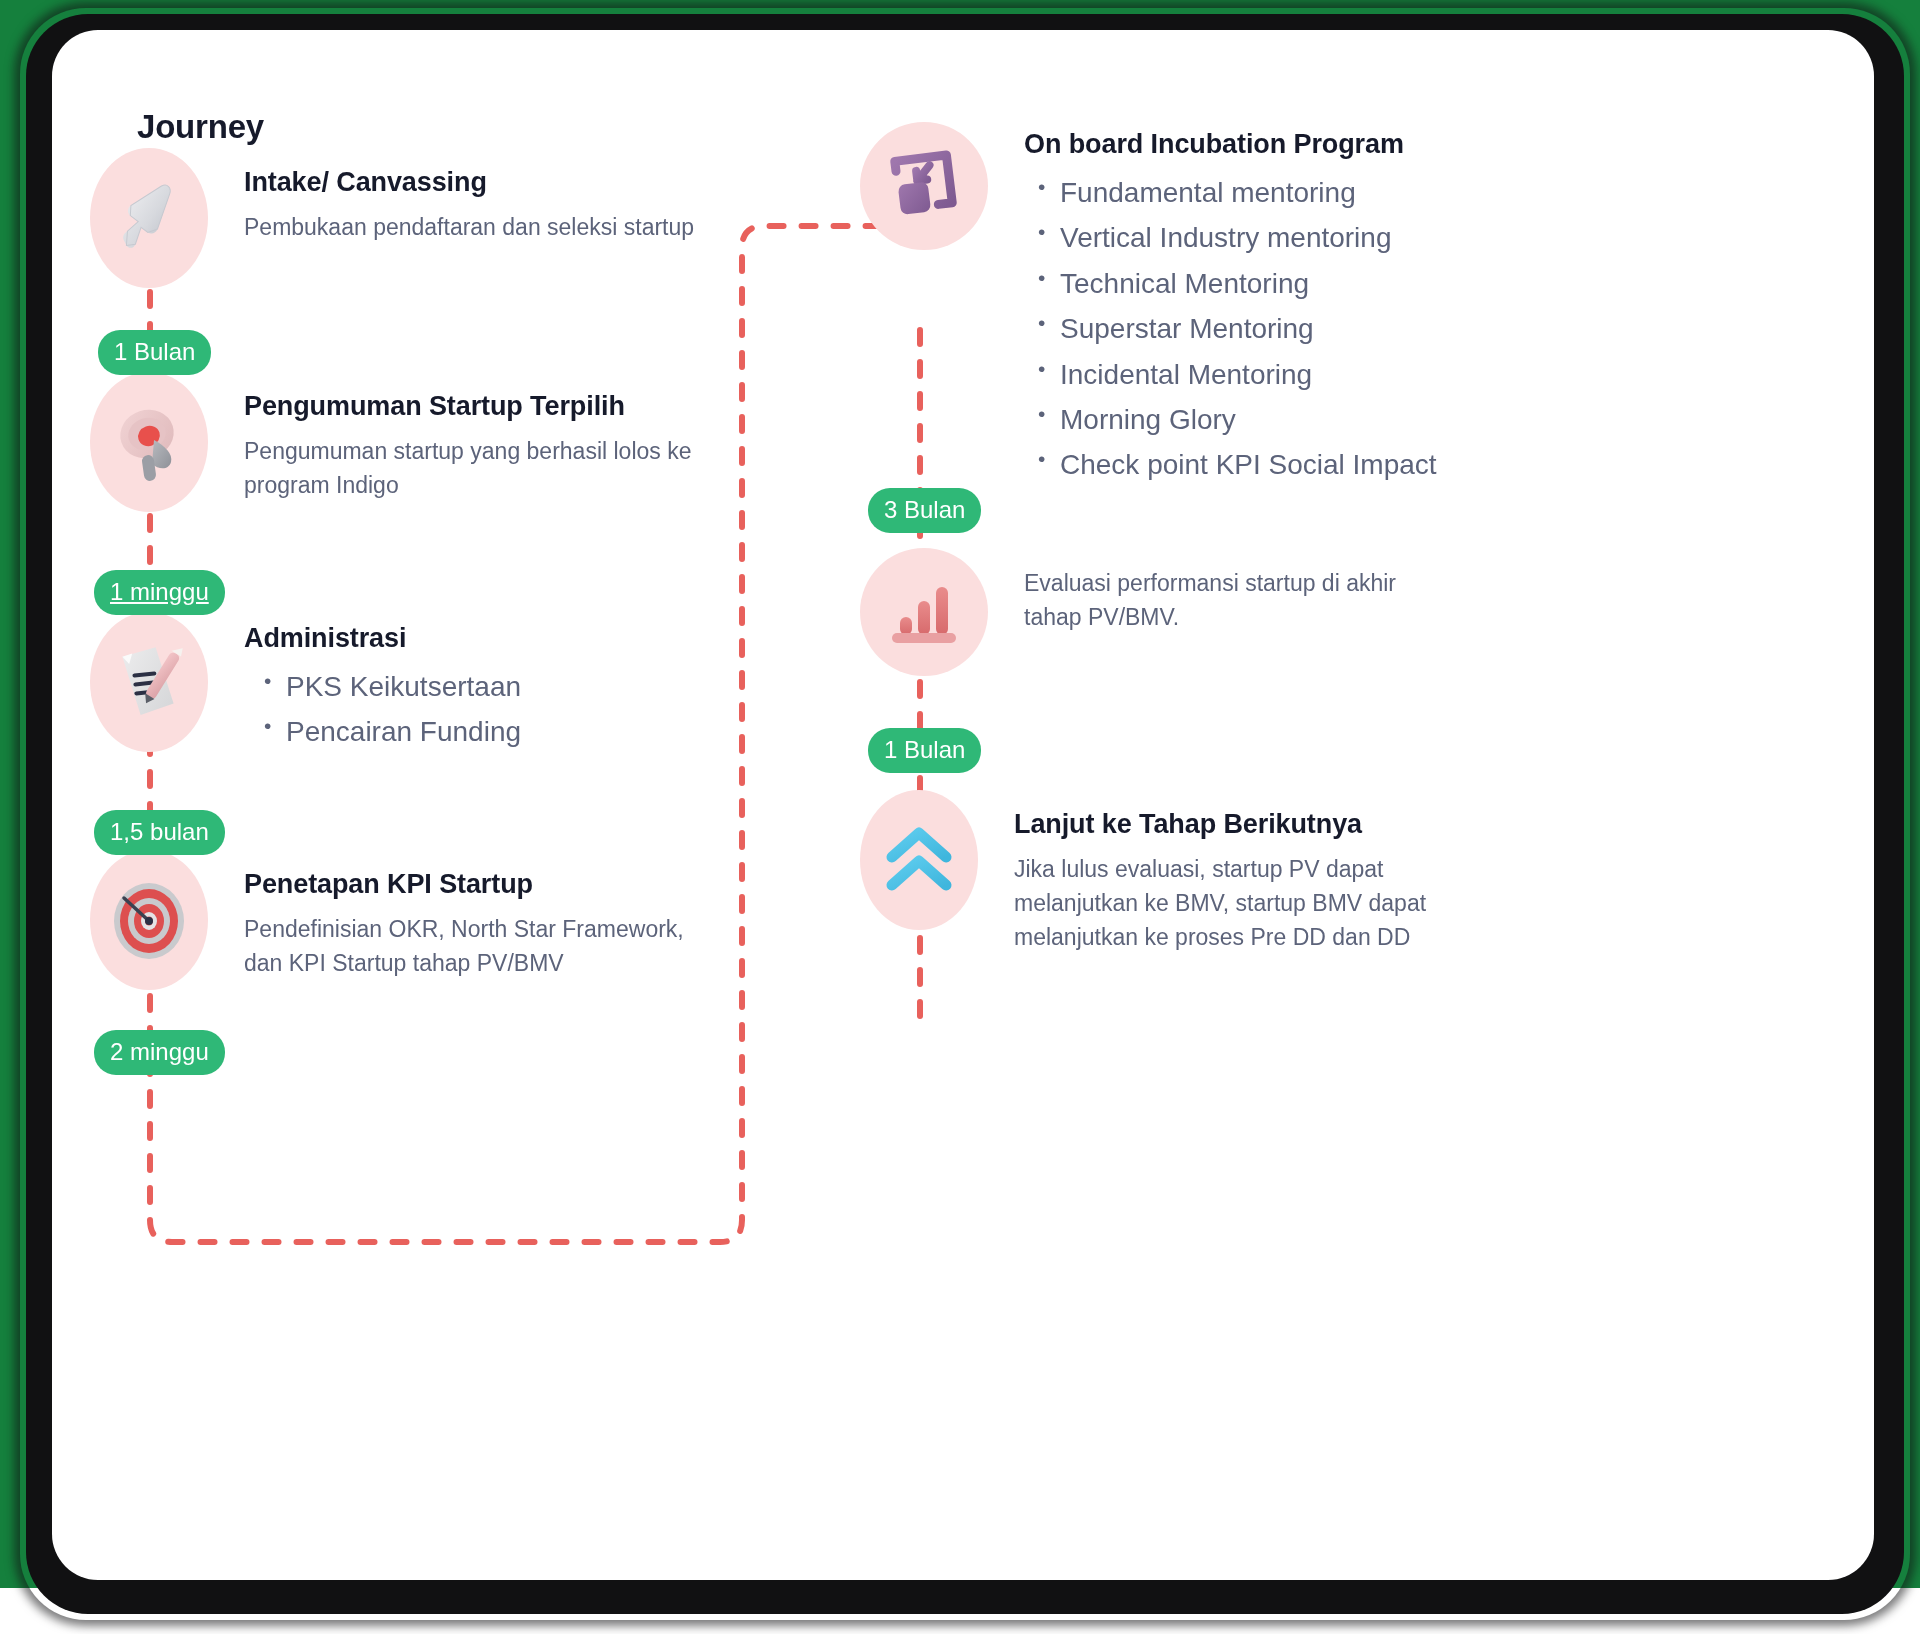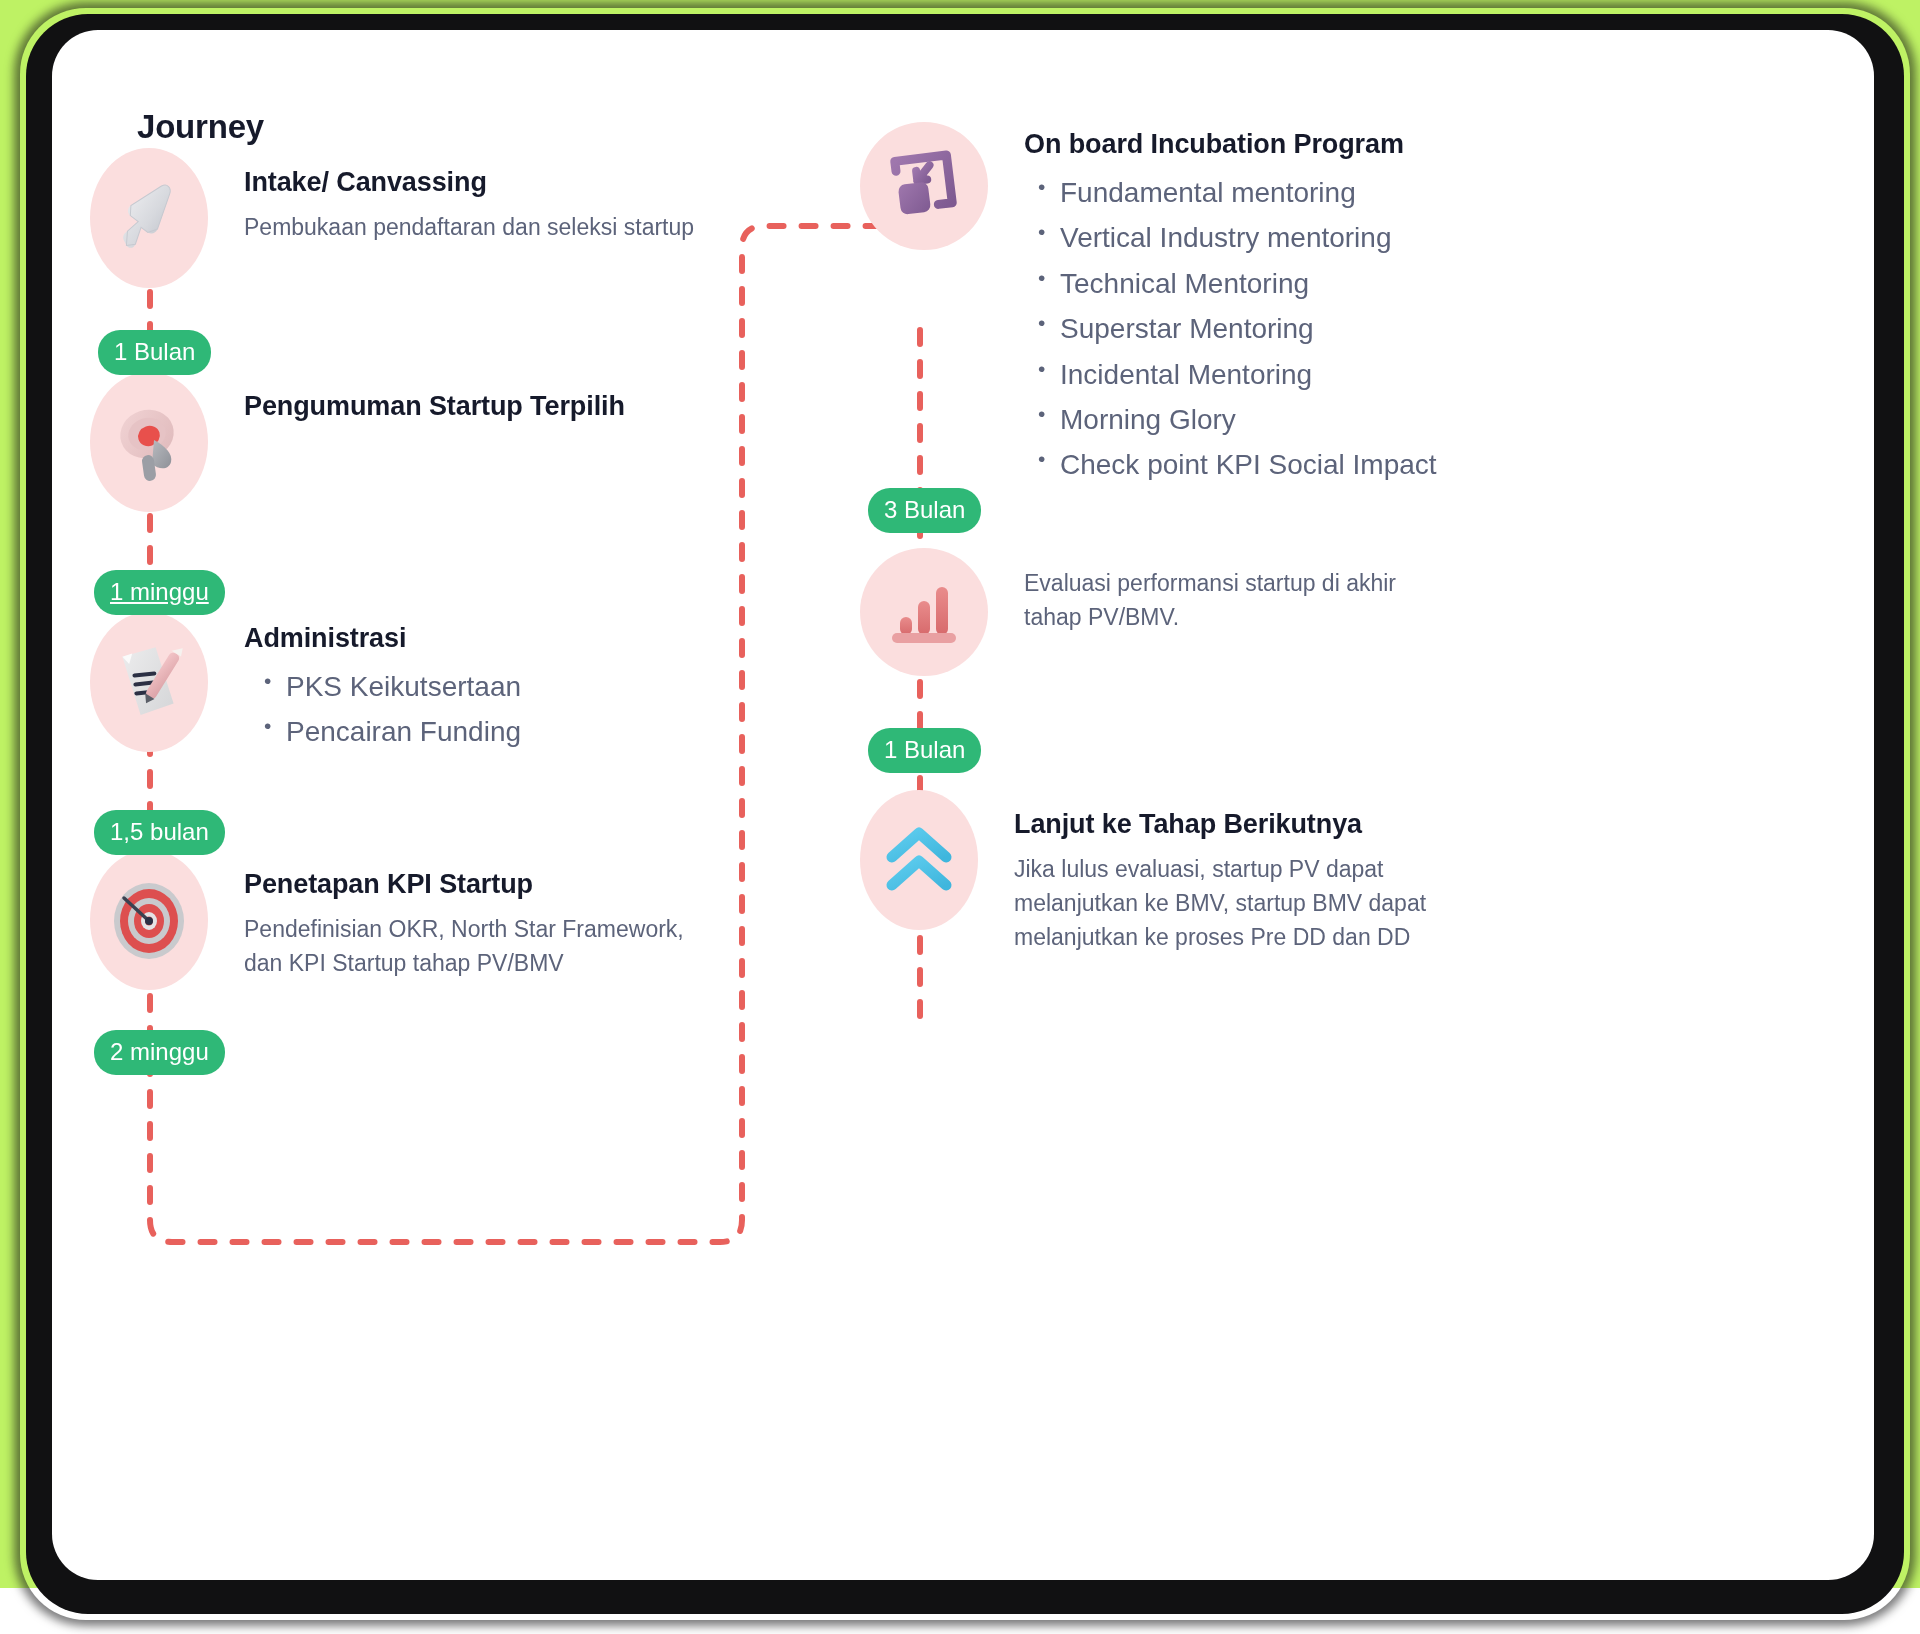--- a/index.html
+++ b/index.html
@@ -4,21 +4,21 @@
 <style>
   html,body{margin:0;padding:0;}
   body{
     width:1920px;height:1634px;
     background:#ffffff;
     font-family:"Liberation Sans", sans-serif;
     overflow:hidden;
   }
   .stage{
     position:relative;width:1920px;height:1588px;
-    background:#bef264;
+    background:#15803d;
   }
   
   .shadow-plate{
     position:absolute;left:26px;top:14px;width:1878px;height:1600px;
     background:#111112;border-radius:62px;
     filter:blur(0.4px);
   }
   .shadow-plate:after{
     content:"";position:absolute;inset:-6px;border-radius:66px;
     box-shadow:0 0 10px 6px rgba(17,17,18,0.55);
@@ -134,20 +134,21 @@
           </defs>
           <ellipse cx="40" cy="34" rx="27" ry="24" fill="url(#gMegA)" transform="rotate(-18 40 34)"></ellipse>
           <ellipse cx="40" cy="34" rx="19" ry="16" fill="#e6c3c5" transform="rotate(-18 40 34)"></ellipse>
           <ellipse cx="42" cy="36" rx="11" ry="10" fill="#e8504c" transform="rotate(-18 42 36)"></ellipse>
           <path d="M47 40 C58 46 66 54 64 62 C62 70 52 70 45 64 Z" fill="url(#gMegB)"></path>
           <rect x="36" y="55" width="12" height="26" rx="6" fill="#9b9ea5" transform="rotate(-8 42 68)"></rect>
         </svg>
       </div>
       <div class="step-text">
         <p class="step-title">Pengumuman Startup Terpilih</p>
+        <p class="step-desc" style="max-width:470px;">Pengumuman startup yang berhasil lolos ke program Indigo</p>
       </div>
     </div>
 
     <div class="step" style="left:38px;top:582px;">
       <div class="icon-bubble">
         <svg width="80" height="84" viewBox="0 0 80 84">
           <defs>
             <linearGradient id="gDoc" x1="0" y1="0" x2="1" y2="1">
               <stop offset="0%" stop-color="#ececed"></stop>
               <stop offset="100%" stop-color="#d5d6d8"></stop>

